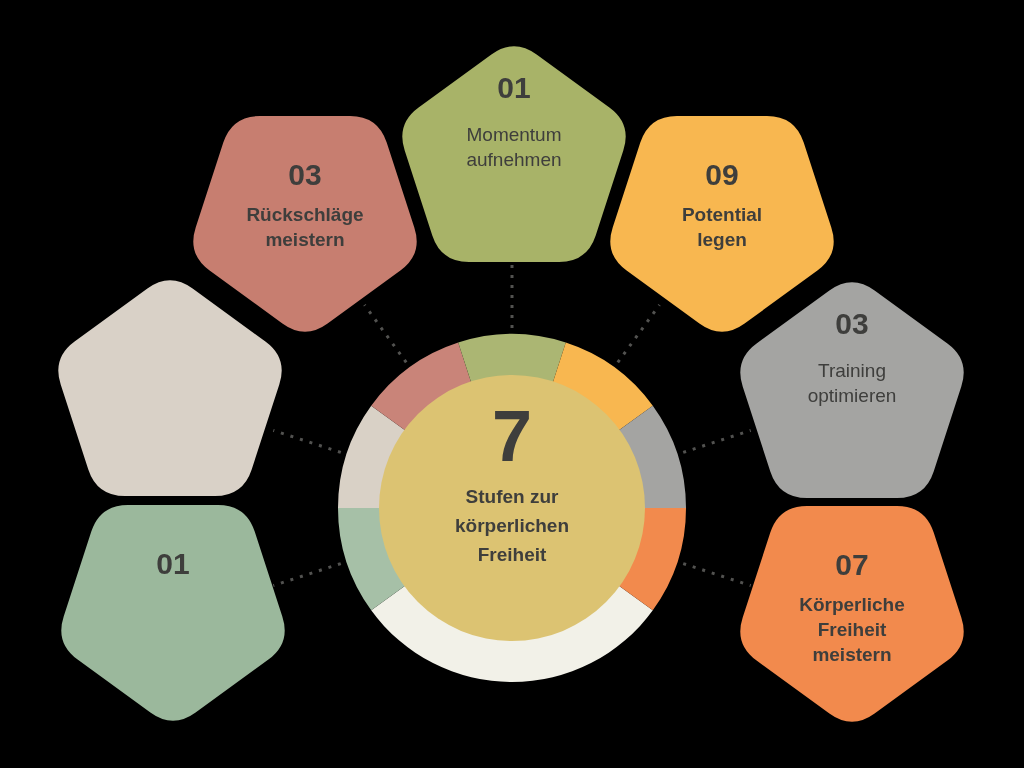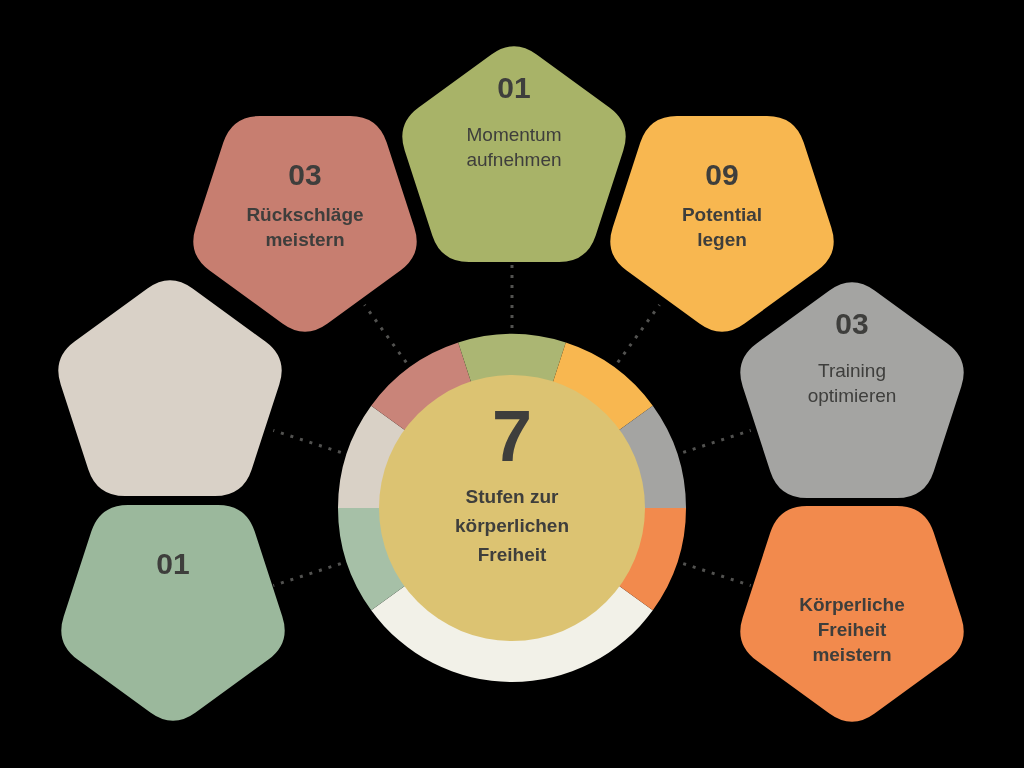--- a/index.html
+++ b/index.html
@@ -104,18 +104,19 @@
       </svg>
     <div class="pent-num">03</div>
     <div class="pent-label">Training
 optimieren</div>
   </div>
 
   <div class="pent down" id="pent-6" style="left: 734px; top: 506px;">
     <svg width="236" height="226" viewBox="0 0 236 226">
         <path d="M36.3 26.6 Q45 0 73.0 0.0 L163.0 0.0 Q191 0 199.7 26.6 L227.3 111.4 Q236 138 213.4 154.5 L140.6 207.5 Q118 224 95.4 207.5 L22.6 154.5 Q0 138 8.7 111.4 Z" fill="#f28a4d"></path>
       </svg>
+    <div class="pent-num">07</div>
     <div class="pent-label">Körperliche
 Freiheit
 meistern</div>
   </div>
 
 </div>
 
 </body></html>

